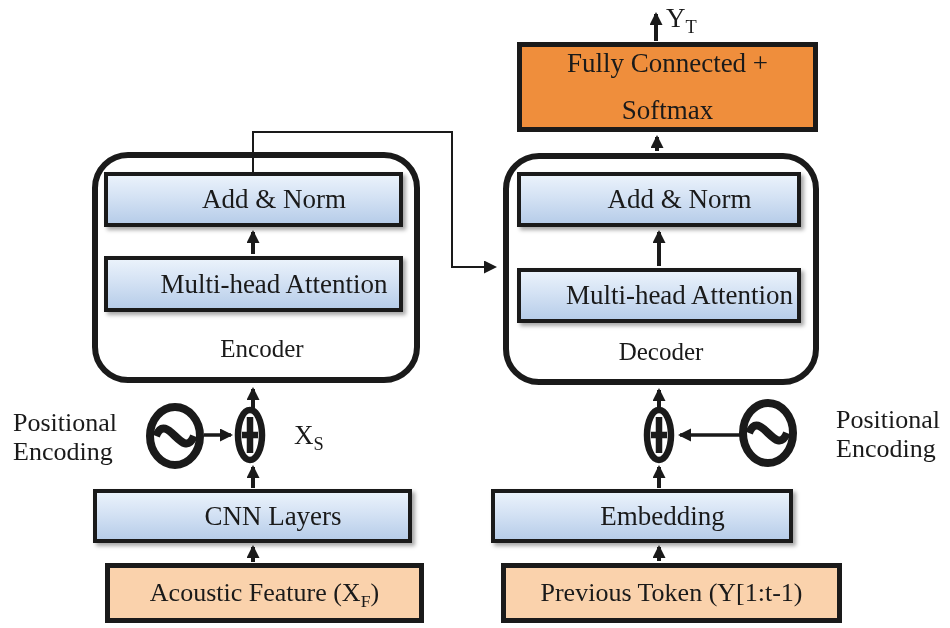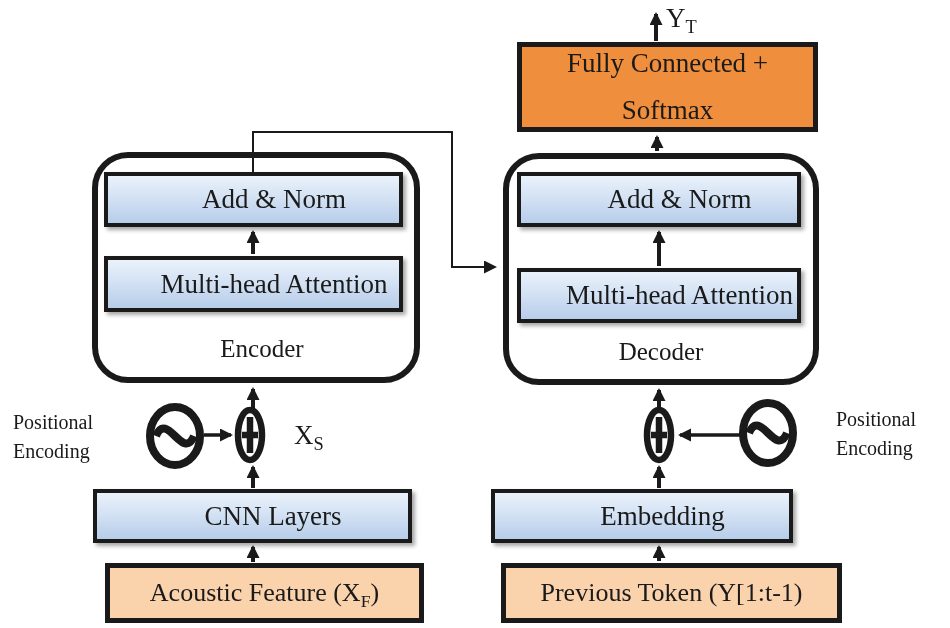--- a/index.html
+++ b/index.html
@@ -43,21 +43,21 @@
     border:6px solid var(--line);
     border-radius:36px;
     background:transparent;
     box-shadow:none;
   }
   .blocklabel{
     font-size:25px;
     text-align:center;
   }
   .pe{
-    font-size:20px;
+    font-size:26px;
     line-height:29px;
   }
   .varlabel{
     font-size:27px;
   }
   sub{font-size:68%;line-height:0;}
   svg.wires{position:absolute;left:0;top:0;z-index:5;pointer-events:none;}
   .layer{z-index:2;}
 </style>
 </head>

